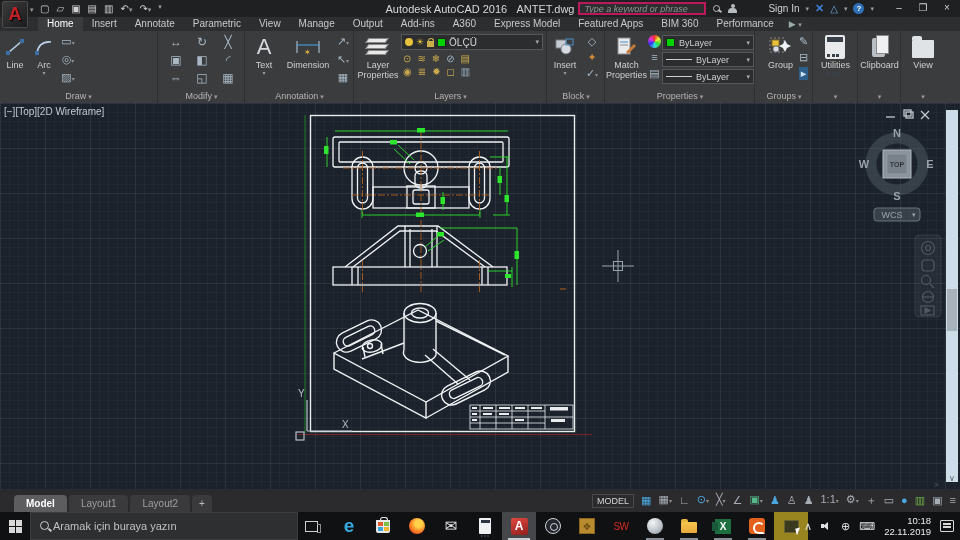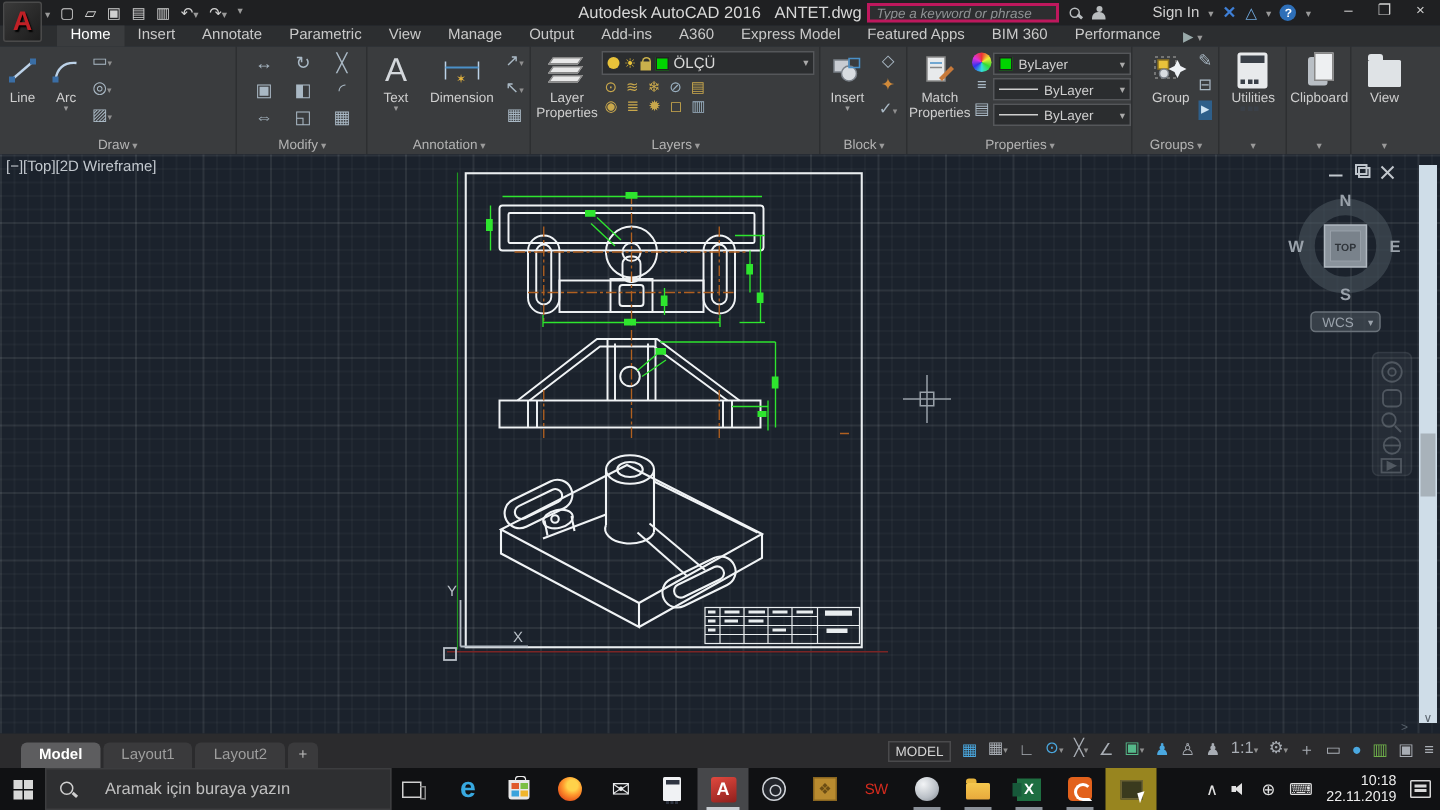--- a/index.html
+++ b/index.html
@@ -102,21 +102,21 @@
   .sstat .blue { color:#4aa8e0; }
   .sstat .green { color:#55b98a; }
   .sstat .txtbtn { font-size:9px; color:#d5d5d5; border:1px solid #4a4a4c; padding:1px 4px; }
   .sstat .sc { font-size:6px; color:#8f8f8f; }
 
   
   .taskbar { position:absolute; top:512px; left:0; width:960px; height:28px; background:#101113; display:flex; align-items:center; }
   .startbtn { width:30px; height:28px; display:flex; align-items:center; justify-content:center; }
   .winlogo { width:13px; height:13px; display:grid; grid-template-columns:6px 6px; grid-template-rows:6px 6px; gap:1px; }
   .winlogo i { background:#d8d8d8; }
-  .tsearch { width:231px; height:28px; background:#2e2f31; border:1px solid #3c3d3f; display:flex; align-items:center; gap:19px; padding:0 8px; }
+  .tsearch { width:268px; height:28px; background:#2e2f31; border:1px solid #3c3d3f; display:flex; align-items:center; gap:2px; padding:0 8px; }
   .tsearch input { background:transparent; border:none; outline:none; color:#c8c8c8; font-size:11px; width:210px; }
   .tsearch input::placeholder { color:#c0c0c0; }
   .mag2 { width:12px; height:12px; position:relative; flex:none; }
   .mag2::before { content:""; position:absolute; left:1px; top:1px; width:7px; height:7px; border:1.5px solid #cfcfcf; border-radius:50%; }
   .mag2::after { content:""; position:absolute; left:8.5px; top:8.5px; width:4px; height:1.7px; background:#cfcfcf; transform:rotate(42deg); }
   .taskview { width:26px; height:28px; display:flex; align-items:center; justify-content:center; }
   .tv-ico { width:13px; height:11px; border:1.4px solid #d0d0d0; position:relative; }
   .tv-ico::before { content:""; position:absolute; right:-4px; top:2px; width:3px; height:7px; border:1.2px solid #8a8a8a; border-left:none; }
   .ticon { width:34px; height:28px; display:flex; align-items:center; justify-content:center; position:relative; }
   .ticon.run::after { content:""; position:absolute; bottom:0; left:8px; width:18px; height:2px; background:#8a9098; }

